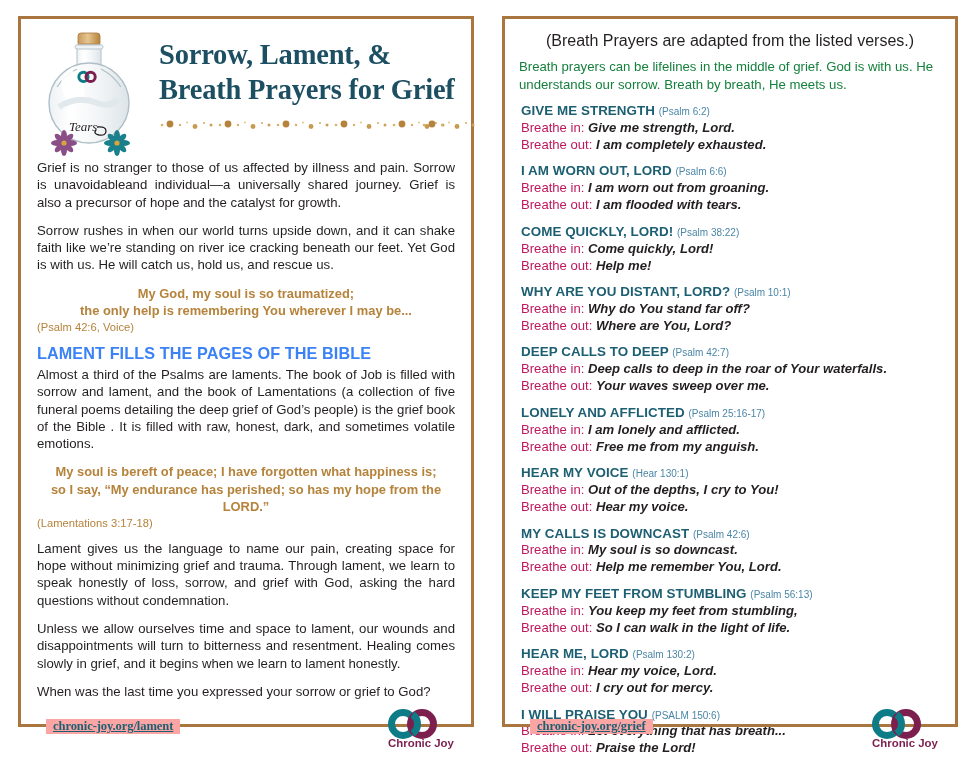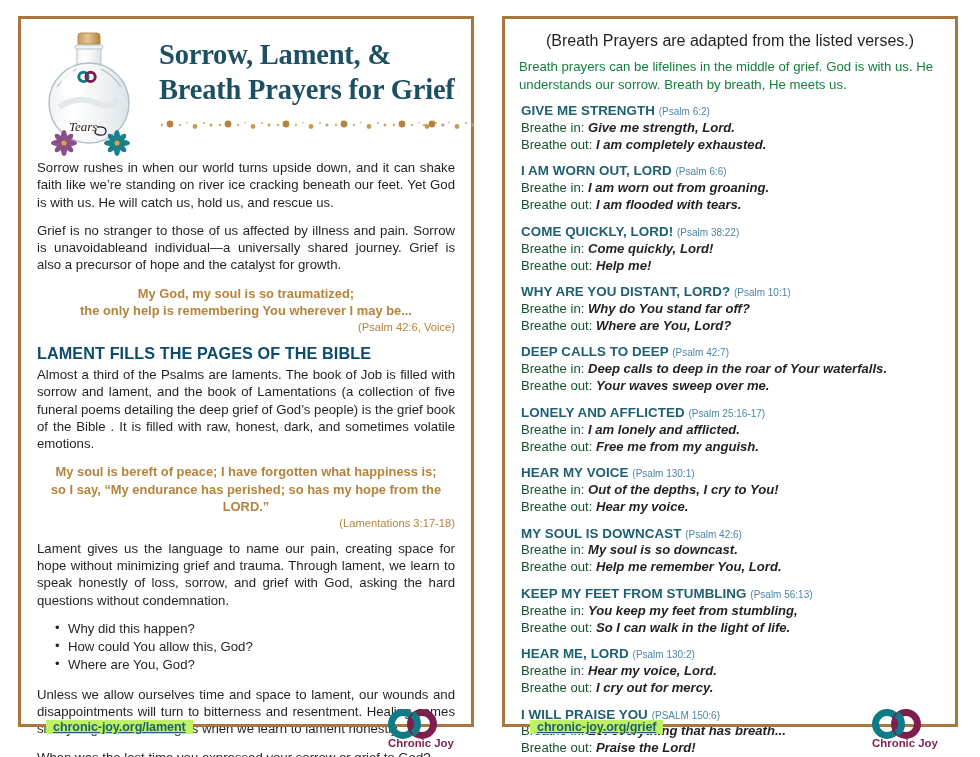--- a/index.html
+++ b/index.html
@@ -82,28 +82,28 @@
     color: #b5833b;
     font-weight: bold;
     font-size: 12.9px;
     line-height: 1.33;
     text-align: center;
     margin: 4px 0 2px 0;
   }
   .quote-ref {
     color: #b5833b;
     font-size: 11.2px;
-    text-align: right;
+    text-align: left;
     margin-bottom: 11px;
     font-style: normal;
     font-weight: normal;
   }
 
   h2.section-head {
-    color: #0c4a6e;
+    color: #3b82f6;
     font-size: 16.2px;
     font-weight: bold;
     letter-spacing: 0.1px;
     margin: 3px 0 3px 0;
   }
 
   ul.qlist {
     margin: 0 0 11px 18px;
     padding: 0;
   }
@@ -136,26 +136,27 @@
     position: absolute;
     left: 0; right: 0;
     bottom: 0;
     height: 3px;
     background: #a9763f;
   }
   .footer-url {
     position: absolute;
     left: 28px;
     bottom: -7px;
-    background: #bef264;
+    background: #fca5a5;
     padding: 0 7px;
     color: #1d5f72;
     font-size: 12.6px;
     font-weight: bold;
     letter-spacing: -0.1px;
+    font-family: Liberation Serif, serif;
   }
   .brand {
     position: absolute;
     right: 16px;
     bottom: -22px;
     width: 74px;
     text-align: center;
   }
   .brand-name {
     color: #7c1f4e;
@@ -202,21 +203,21 @@
     color: #4a86a6;
     font-size: 10px;
     font-weight: normal;
     letter-spacing: 0;
   }
   .breath-line {
     font-size: 13.1px;
     line-height: 1.30;
     color: #231f20;
   }
-  .breath-label { color: #14532d; margin-top: 40px; }
+  .breath-label { color: #be185d; margin-top: 40px; }
   .breath-text { font-style: italic; font-weight: bold; color: #231f20; }
 
   svg { display: block; }
 </style>
 </head>
 <body>
 
 <div class="sheet">
 
   <div class="panel left-panel">
@@ -312,41 +313,36 @@
               <use href="#dotgrp" x="116"></use>
             <use href="#dotgrp" x="174"></use>
               <use href="#dotgrp" x="232"></use>
             <use href="#dotgrp" x="262"></use>
           </svg>
         </div>
       </div>
     </div>
 
     <div class="body-area">
+      <p class="para">Grief is no stranger to those of us affected by illness and pain. Sorrow is unavoidableand individual—a universally shared journey. Grief is also a precursor of hope and the catalyst for growth.</p>
       <p class="para">Sorrow rushes in when our world turns upside down, and it can shake faith like we’re standing on river ice cracking beneath our feet. Yet God is with us. He will catch us, hold us, and rescue us.</p>
-      <p class="para">Grief is no stranger to those of us affected by illness and pain. Sorrow is unavoidableand individual—a universally shared journey. Grief is also a precursor of hope and the catalyst for growth.</p>
 
       <div class="quote" style="white-space:pre-line">My God, my soul is so traumatized;
 the only help is remembering You wherever I may be...</div>
       <div class="quote-ref">(Psalm 42:6, Voice)</div>
 
       <h2 class="section-head">LAMENT FILLS THE PAGES OF THE BIBLE</h2>
       <p class="para">Almost a third of the Psalms are laments. The book of Job is filled with sorrow and lament, and the book of Lamentations (a collection of five funeral poems detailing the deep grief of God’s people) is the grief book of the Bible . It is filled with raw, honest, dark, and sometimes volatile emotions.</p>
 
       <div class="quote" style="white-space:pre-line">My soul is bereft of peace; I have forgotten what happiness is;
 so I say, “My endurance has perished; so has my hope from the LORD.”</div>
       <div class="quote-ref">(Lamentations 3:17-18)</div>
 
       <p class="para">Lament gives us the language to name our pain, creating space for hope without minimizing grief and trauma. Through lament, we learn to speak honestly of loss, sorrow, and grief with God, asking the hard questions without condemnation.</p>
 
-      <ul class="qlist">
-        <li>Why did this happen?</li>
-        <li>How could You allow this, God?</li>
-        <li>Where are You, God?</li>
-      </ul>
 
       <p class="para">Unless we allow ourselves time and space to lament, our wounds and disappointments will turn to bitterness and resentment. Healing comes slowly in grief, and it begins when we learn to lament honestly.</p>
       <p class="para last">When was the last time you expressed your sorrow or grief to God?</p>
     </div>
 
     <div class="footer">
       <div class="footer-rule"></div>
       <a class="footer-url" href="#">chronic-joy.org/lament</a>
       <div class="brand">
         <svg width="58" height="30" viewBox="0 0 58 30">
@@ -399,27 +395,27 @@
         <div class="breath-line"><span class="breath-label">Breathe out:</span> <span class="breath-text">Your waves sweep over me.</span></div>
       </div>
 
       <div class="prayer">
         <div class="prayer-title"><span>LONELY AND AFFLICTED</span> <span class="prayer-ref">(Psalm 25:16-17)</span></div>
         <div class="breath-line"><span class="breath-label">Breathe in:</span> <span class="breath-text">I am lonely and afflicted.</span></div>
         <div class="breath-line"><span class="breath-label">Breathe out:</span> <span class="breath-text">Free me from my anguish.</span></div>
       </div>
 
       <div class="prayer">
-        <div class="prayer-title"><span>HEAR MY VOICE</span> <span class="prayer-ref">(Psalm 130:1)</span></div>
+        <div class="prayer-title"><span>HEAR MY VOICE</span> <span class="prayer-ref">(Hear 130:1)</span></div>
         <div class="breath-line"><span class="breath-label">Breathe in:</span> <span class="breath-text">Out of the depths, I cry to You!</span></div>
         <div class="breath-line"><span class="breath-label">Breathe out:</span> <span class="breath-text">Hear my voice.</span></div>
       </div>
 
       <div class="prayer">
-        <div class="prayer-title"><span>MY SOUL IS DOWNCAST</span> <span class="prayer-ref">(Psalm 42:6)</span></div>
+        <div class="prayer-title"><span>MY CALLS IS DOWNCAST</span> <span class="prayer-ref">(Psalm 42:6)</span></div>
         <div class="breath-line"><span class="breath-label">Breathe in:</span> <span class="breath-text">My soul is so downcast.</span></div>
         <div class="breath-line"><span class="breath-label">Breathe out:</span> <span class="breath-text">Help me remember You, Lord.</span></div>
       </div>
 
       <div class="prayer">
         <div class="prayer-title"><span>KEEP MY FEET FROM STUMBLING</span> <span class="prayer-ref">(Psalm 56:13)</span></div>
         <div class="breath-line"><span class="breath-label">Breathe in:</span> <span class="breath-text">You keep my feet from stumbling,</span></div>
         <div class="breath-line"><span class="breath-label">Breathe out:</span> <span class="breath-text">So I can walk in the light of life.</span></div>
       </div>
 

